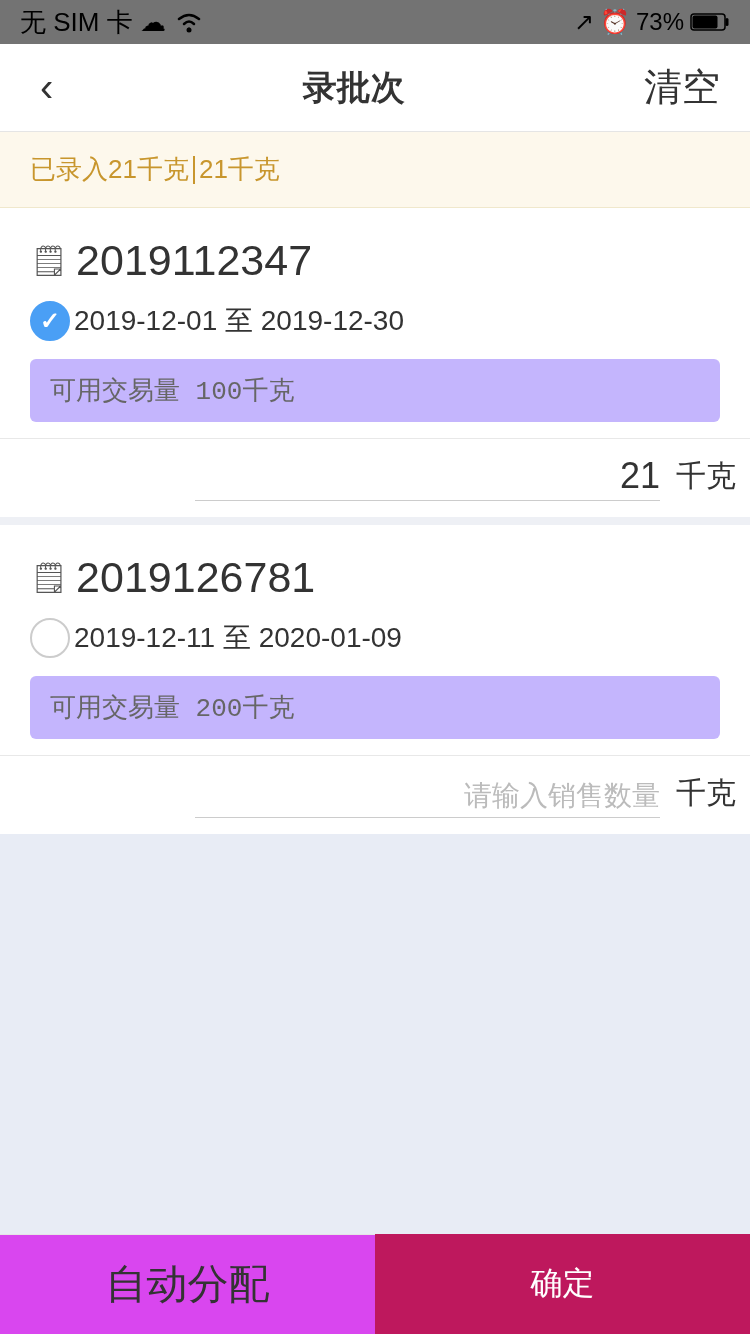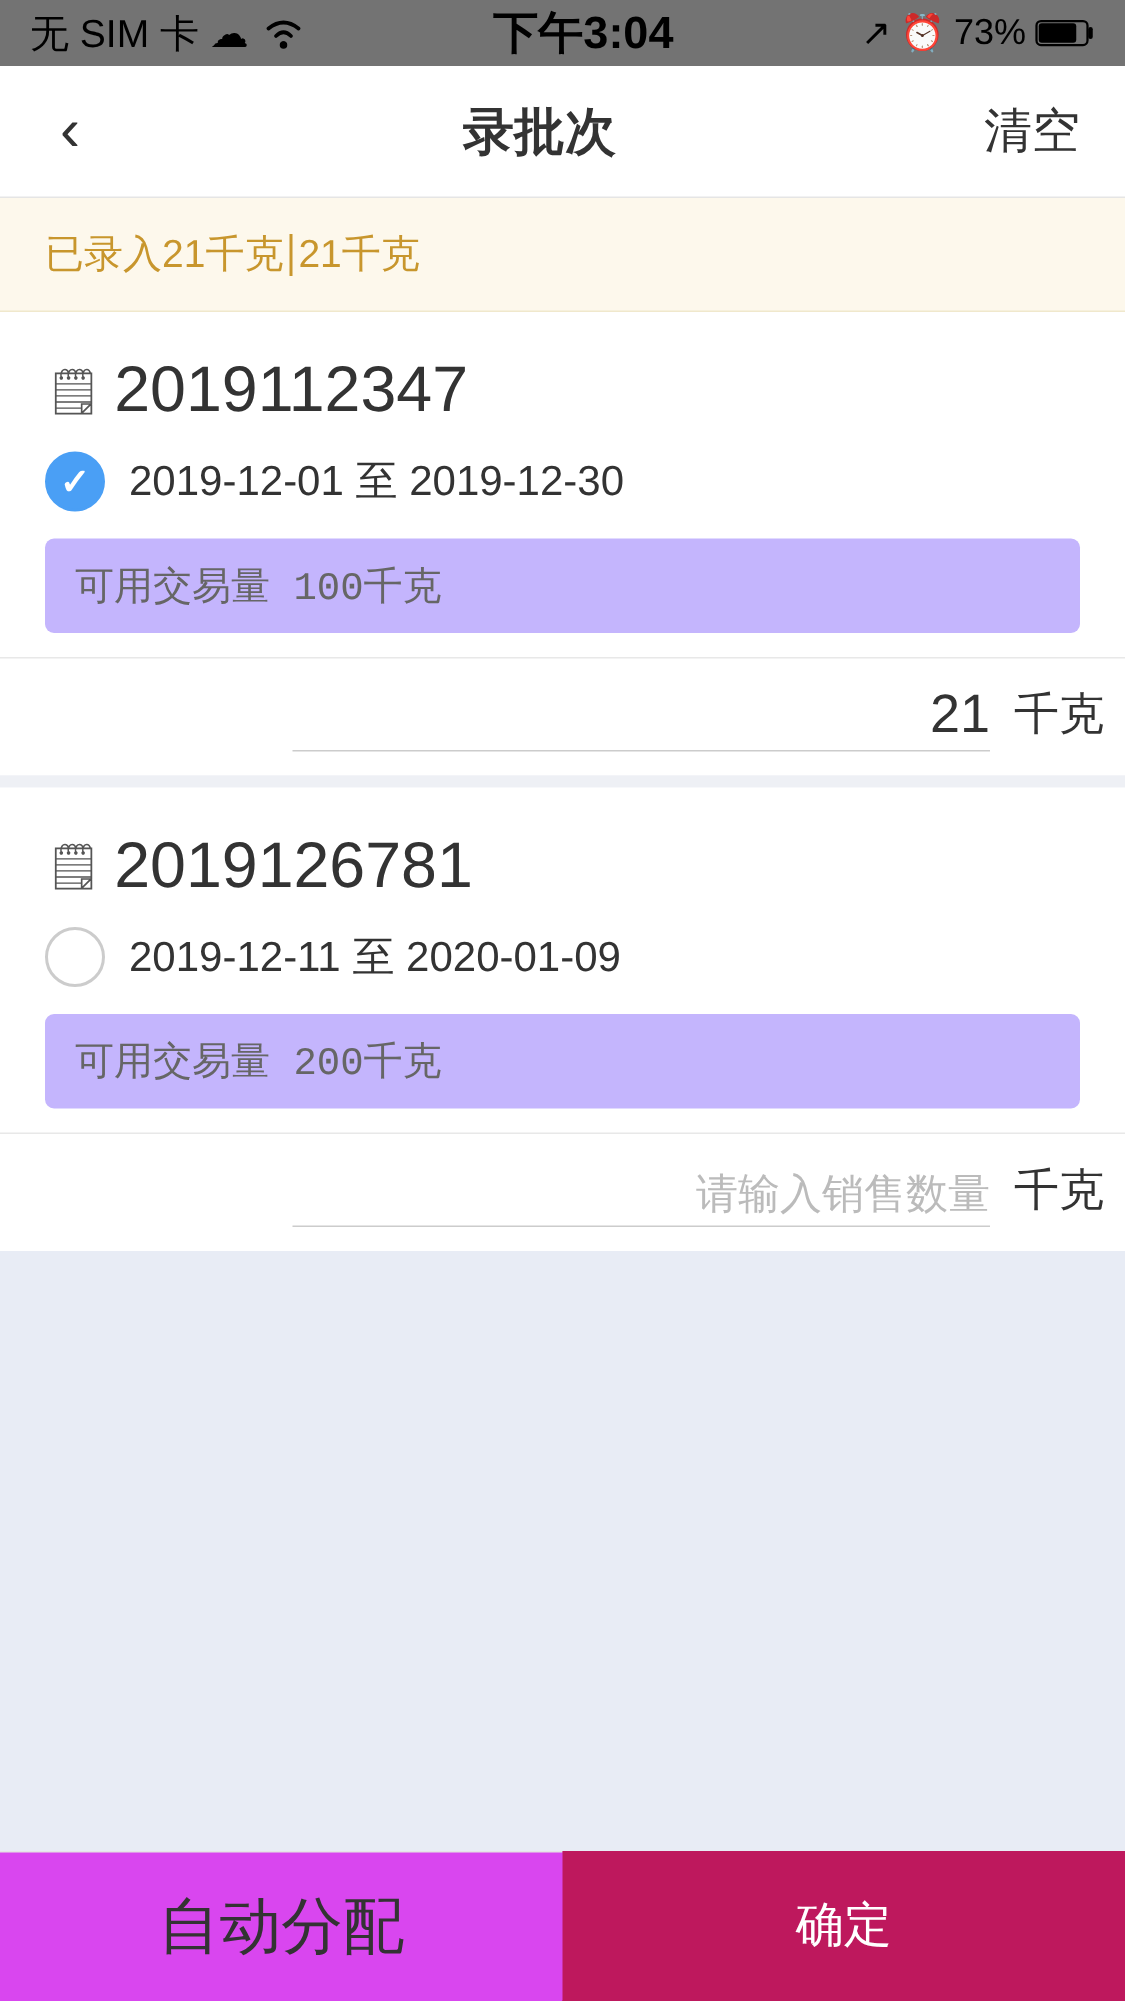--- a/index.html
+++ b/index.html
@@ -60,21 +60,21 @@
       color: #333;
       cursor: pointer;
       padding: 10px;
     }
     .nav-title {
       font-size: 34px;
       font-weight: 600;
       color: #333;
     }
     .nav-clear {
-      font-size: 32px;
+      font-size: 38px;
       color: #333;
       cursor: pointer;
     }
 
     
     .summary-bar {
       width: 100%;
       background: #fdf8ec;
       padding: 20px 30px;
       display: flex;
@@ -117,21 +117,21 @@
       font-size: 43px;
       color: #333;
       font-weight: 500;
     }
 
     
     .item-date-row {
       padding: 6px 30px 10px 30px;
       display: flex;
       align-items: center;
-      gap: 16px;
+      gap: 4px;
     }
     .radio-circle {
       width: 40px;
       height: 40px;
       border-radius: 50%;
       border: 2px solid #ccc;
       background: #fff;
       flex-shrink: 0;
       display: flex;
       align-items: center;
@@ -248,21 +248,20 @@
 <div class="status-bar">
   <div class="status-left">
     <span>无 SIM 卡 ☁</span>
     <svg width="30" height="22" viewBox="0 0 30 22">
       <path d="M15 18 C15 18 15 18 15 18" stroke="#000" stroke-width="3" stroke-linecap="round"></path>
       <path d="M10 13 Q15 8 20 13" fill="none" stroke="#000" stroke-width="2.5" stroke-linecap="round"></path>
       <path d="M5 8 Q15 0 25 8" fill="none" stroke="#000" stroke-width="2.5" stroke-linecap="round"></path>
       <circle cx="15" cy="19" r="2.5" fill="#000"></circle>
     </svg>
   </div>
-  <div class="status-center">下午3:04</div>
   <div class="status-right">
     <span>↗</span>
     <span>⏰</span>
     <span>73%</span>
     <svg width="40" height="20" viewBox="0 0 40 20">
       <rect x="1" y="2" width="34" height="16" rx="3" fill="none" stroke="#000" stroke-width="1.5"></rect>
       <rect x="35.5" y="6" width="3" height="8" rx="1.5" fill="#000"></rect>
       <rect x="2.5" y="3.5" width="25" height="13" rx="2" fill="#000"></rect>
     </svg>
   </div>

